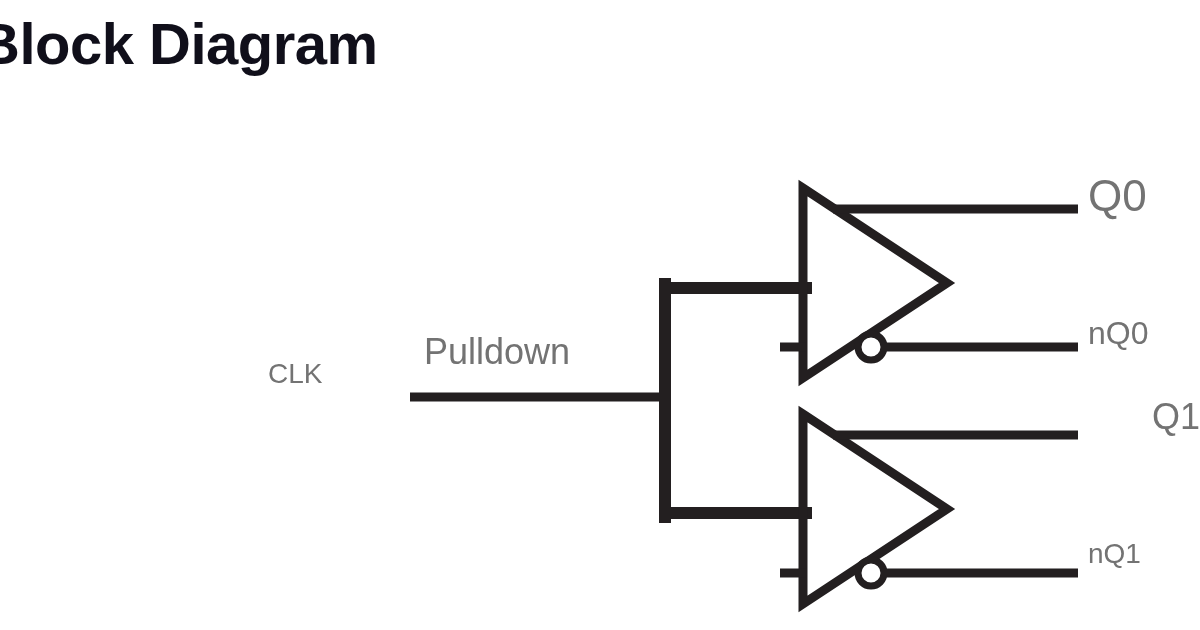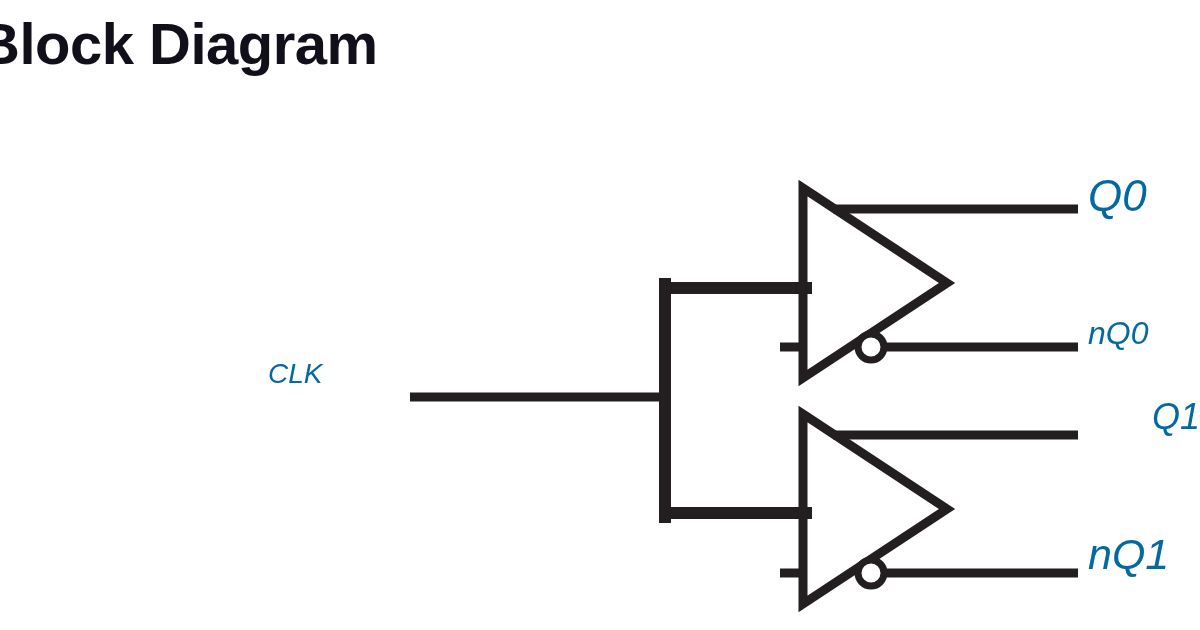--- a/index.html
+++ b/index.html
@@ -36,24 +36,23 @@
     position: absolute;
     left: 0;
     top: 0;
     width: 1200px;
     height: 630px;
     display: block;
   }
   
   .diag-label {
     position: absolute;
-    color: #0369a1;
+    color: #737373;
     white-space: nowrap;
     font-family: "Liberation Sans", sans-serif;
-    font-style: italic;
   }
   #label-clk {
     left: 268px;
     top: 350px;
     font-size: 28px;
     line-height: 48px;
   }
   #label-pulldown {
     left: 424px;
     top: 332px;
@@ -74,21 +73,21 @@
   }
   #label-q1 {
     left: 1152px;
     top: 393px;
     font-size: 36px;
     line-height: 48px;
   }
   #label-nq1 {
     left: 1088px;
     top: 530px;
-    font-size: 43px;
+    font-size: 28px;
     line-height: 48px;
   }
 </style>
 </head>
 <body>
 
 <div id="screenshot">
 
   <div id="title">Block Diagram</div>
 
@@ -122,20 +121,21 @@
     </g>
 
     <line x1="833" y1="435" x2="1078" y2="435" stroke="#231f20" stroke-width="9"></line>
 
     <line x1="884" y1="573" x2="1078" y2="573" stroke="#231f20" stroke-width="9"></line>
 
   </svg>
 
   <div class="diag-label" id="label-clk">CLK</div>
 
+  <div class="diag-label" id="label-pulldown">Pulldown</div>
 
   <div class="diag-label" id="label-q0">Q0</div>
 
   <div class="diag-label" id="label-nq0">nQ0</div>
 
   <div class="diag-label" id="label-q1">Q1</div>
 
   <div class="diag-label" id="label-nq1">nQ1</div>
 
 </div>

